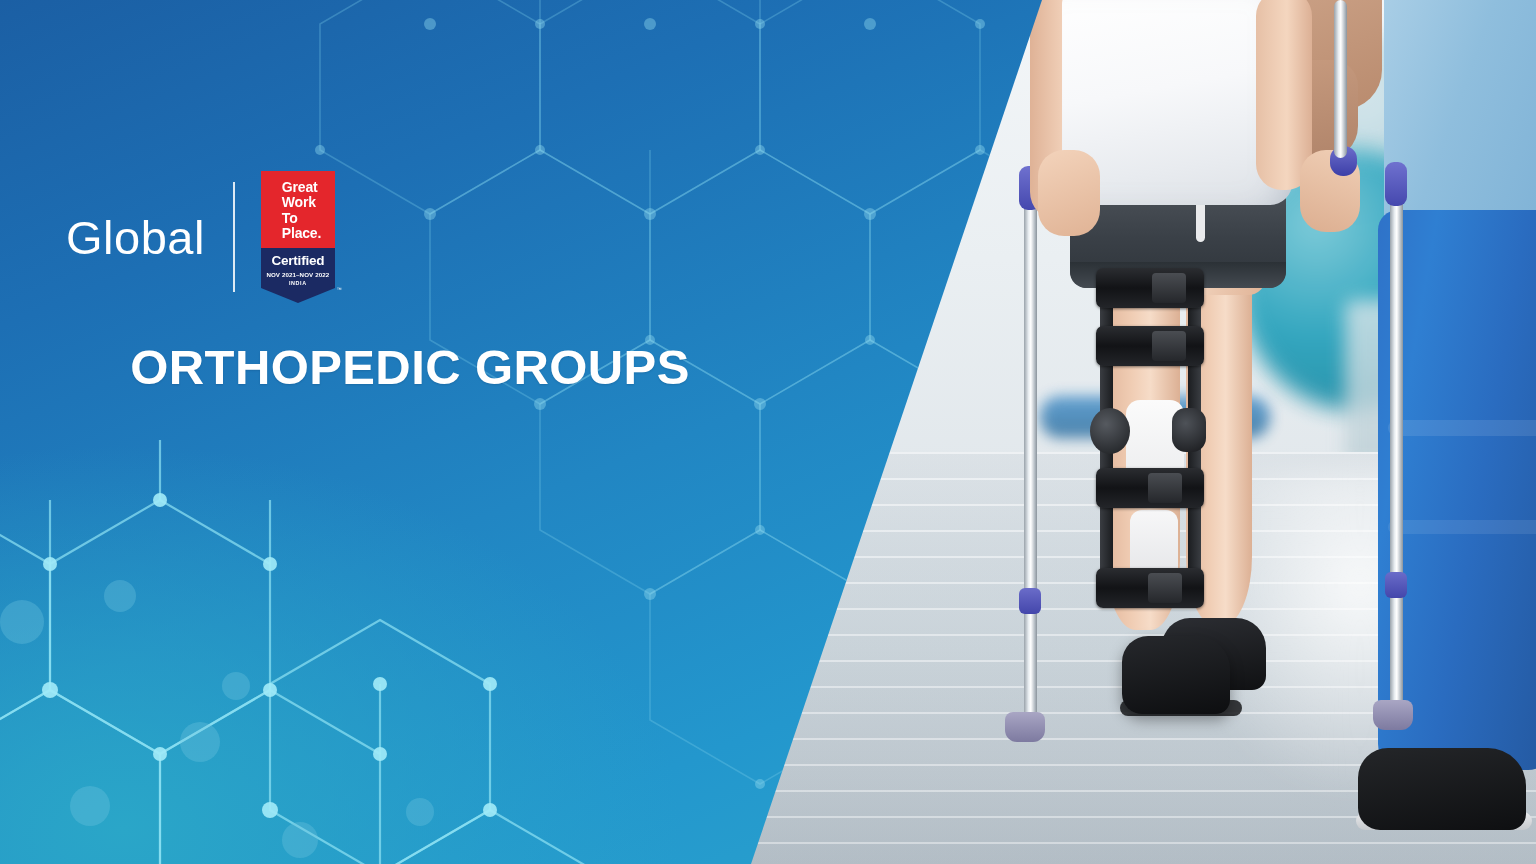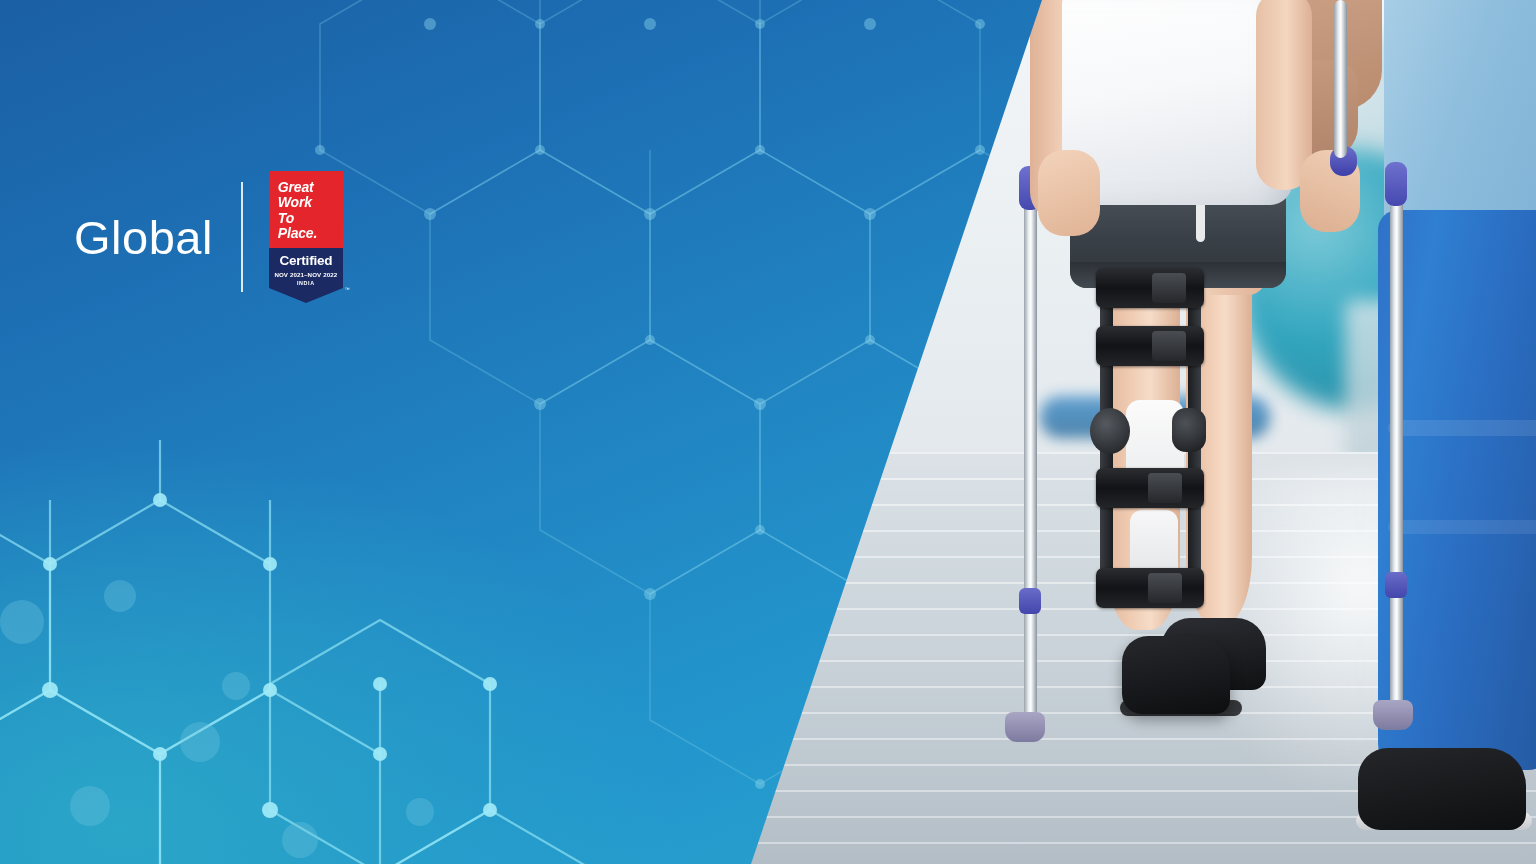--- a/index.html
+++ b/index.html
@@ -122,27 +122,27 @@
   .logo-row{position:absolute;left:62px;top:178px;z-index:12;display:flex;align-items:center;height:118px;}
   .mark{position:relative;width:88px;height:88px;flex:0 0 auto;}
   .mark .halo{position:absolute;inset:0;border-radius:50%;
       background:radial-gradient(circle,rgba(255,255,255,0) 54%,rgba(255,255,255,.34) 56%,rgba(255,255,255,0) 78%);}
   .mark .disc{position:absolute;left:11px;top:11px;width:66px;height:66px;border-radius:50%;
       background:radial-gradient(circle at 38% 32%,#1d4f8f,#12386c 75%,#0d2c57 100%);
       box-shadow:0 0 0 2px rgba(255,255,255,.55);}
   .mark .fd{position:absolute;left:11px;top:11px;width:66px;height:66px;display:flex;align-items:center;
       justify-content:center;color:#fff;font-size:30px;font-weight:700;letter-spacing:-1px;
       font-family:"Liberation Sans",sans-serif;}
-  .wordmark{color:#fff;font-size:47px;font-weight:300;letter-spacing:.5px;margin-left:12px;
+  .wordmark{color:#fff;font-size:47px;font-weight:300;letter-spacing:.5px;margin-left:4px;
       font-family:"Liberation Sans",sans-serif;}
   .divider{width:2px;height:110px;background:rgba(255,255,255,.85);margin:0 26px 0 28px;}
 
   
   .gptw{position:relative;width:74px;}
-  .gptw-top{background:#e4262c;padding:9px 7px 7px 9px;font-style:italic;}
+  .gptw-top{background:#e4262c;padding:9px 7px 7px 21px;}
   .gptw-top div{color:#fff;font-weight:700;font-size:14px;line-height:1.08;letter-spacing:-.2px;
       font-family:"Liberation Sans",sans-serif;}
   .gptw-bot{background:#1b2a63;padding:5px 4px 2px;text-align:center;position:relative;}
   .gptw-cert{color:#fff;font-weight:700;font-size:13.5px;letter-spacing:-.2px;}
   .gptw-date{color:#fff;font-weight:700;font-size:6.2px;letter-spacing:.1px;margin-top:3px;}
   .gptw-country{color:#fff;font-weight:700;font-size:5.4px;letter-spacing:.6px;margin-top:2px;}
   .gptw-point{width:0;height:0;margin:0 auto;border-left:37px solid transparent;
       border-right:37px solid transparent;border-top:15px solid #1b2a63;}
   .gptw-tm{position:absolute;right:-7px;bottom:-4px;color:#fff;font-size:5px;}
 
@@ -327,15 +327,16 @@
           <div class="gptw-cert">Certified</div>
           <div class="gptw-date">NOV 2021–NOV 2022</div>
           <div class="gptw-country">INDIA</div>
           <div class="gptw-tm">™</div>
         </div>
         <div class="gptw-point"></div>
       </div>
     </div>
 
     <div class="headline">
+      <span>ORTHOPEDIC GROUPS</span>
     </div>
   </div>
 </div>
 
 </body></html>

